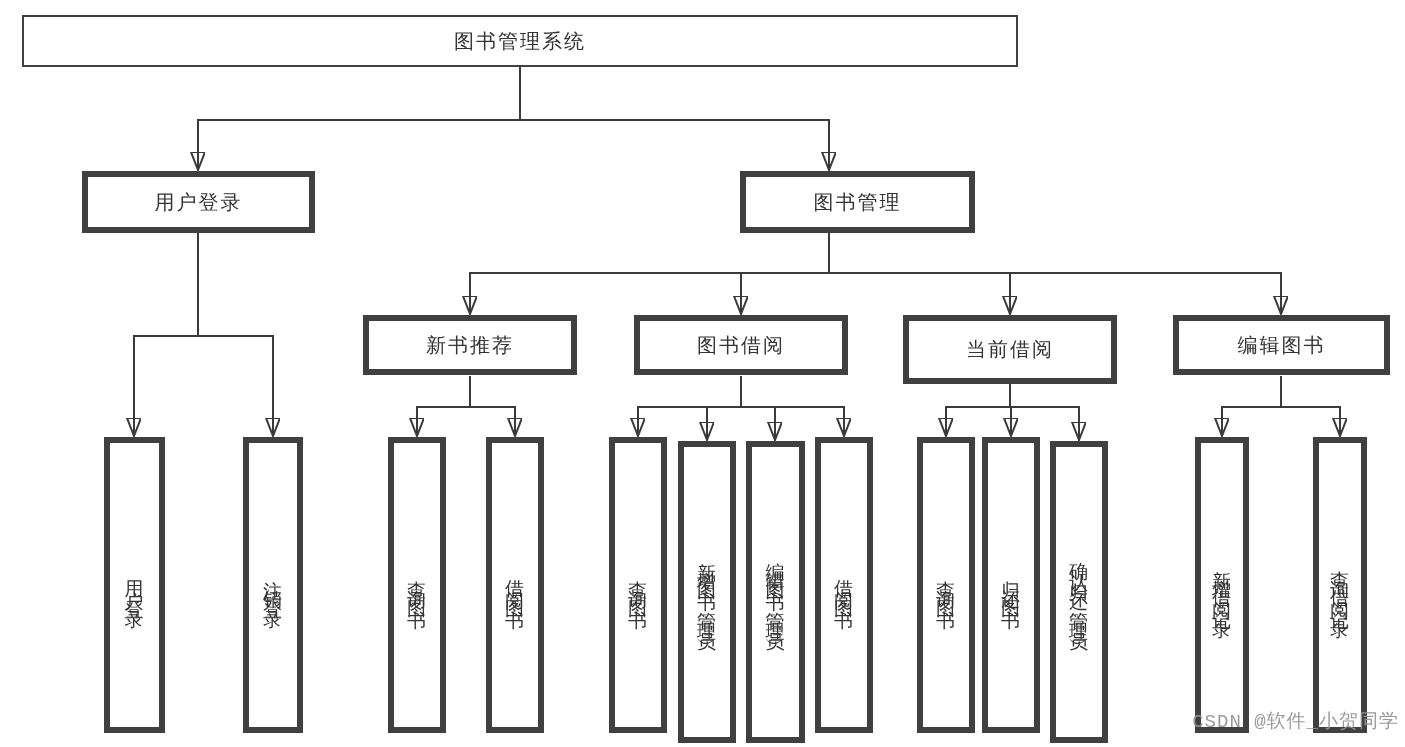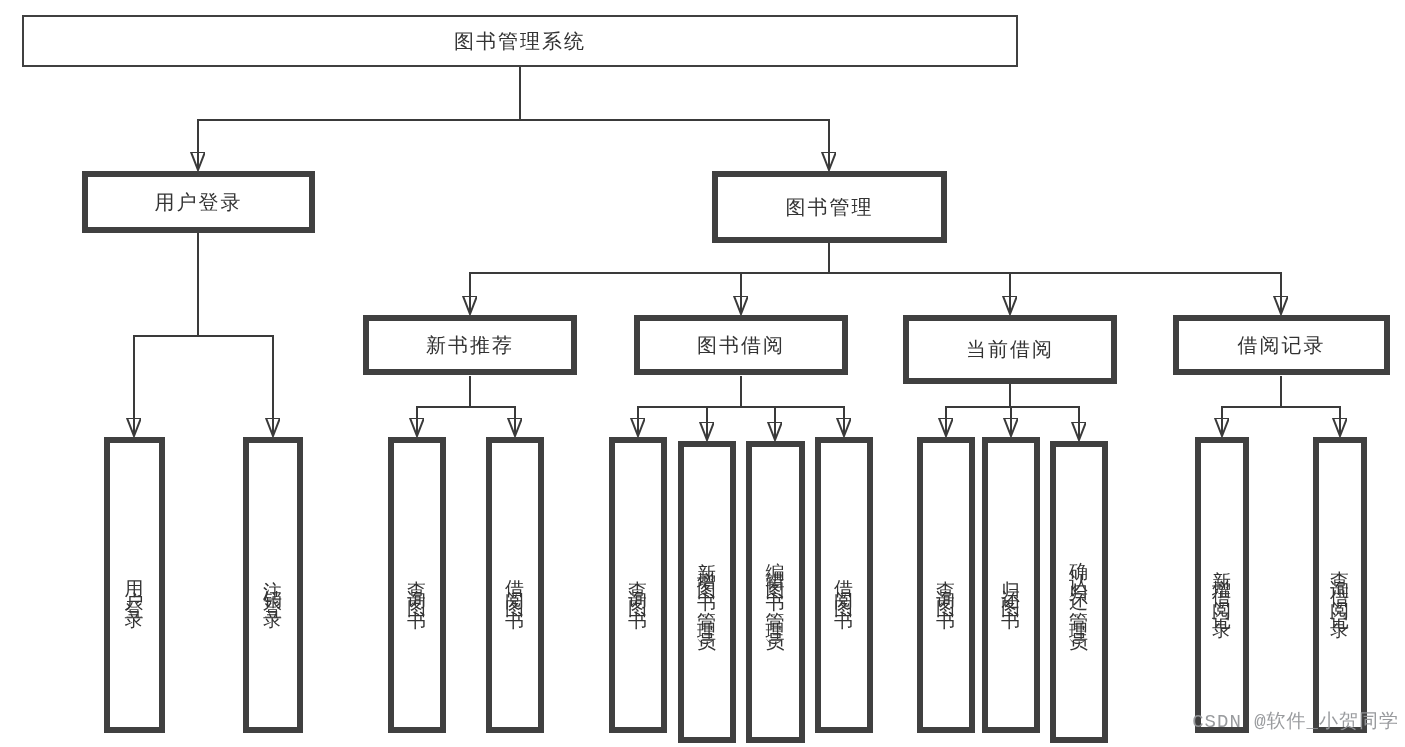--- a/index.html
+++ b/index.html
@@ -107,35 +107,35 @@
     <path d="M1340,406 L1340,436" marker-end="url(#ah)"></path>
   </svg>
 
   <div class="node h root" style="left:22px; top:15px; width:996px; height:52px;">
     <span>图书管理系统</span>
   </div>
 
   <div class="node h" style="left:82px; top:171px; width:233px; height:62px;">
     <span>用户登录</span>
   </div>
-  <div class="node h" style="left:712px; top:171px; width:235px; height:72px;">
+  <div class="node h" style="left:740px; top:171px; width:235px; height:62px;">
     <span>图书管理</span>
   </div>
 
   <div class="node h" style="left:634px; top:315px; width:214px; height:60px;">
     <span>图书借阅</span>
   </div>
   <div class="node h" style="left:363px; top:315px; width:214px; height:60px;">
     <span>新书推荐</span>
   </div>
   <div class="node h" style="left:903px; top:315px; width:214px; height:69px;">
     <span>当前借阅</span>
   </div>
   <div class="node h" style="left:1173px; top:315px; width:217px; height:60px;">
-    <span>借阅记录</span>
+    <span>编辑图书</span>
   </div>
 
   <div class="node v" style="left:104px; top:437px; width:61px; height:296px;">
     <span>用户登录</span>
   </div>
   <div class="node v" style="left:243px; top:437px; width:60px; height:296px;">
     <span>注销登录</span>
   </div>
 
   <div class="node v" style="left:388px; top:437px; width:58px; height:296px;">

